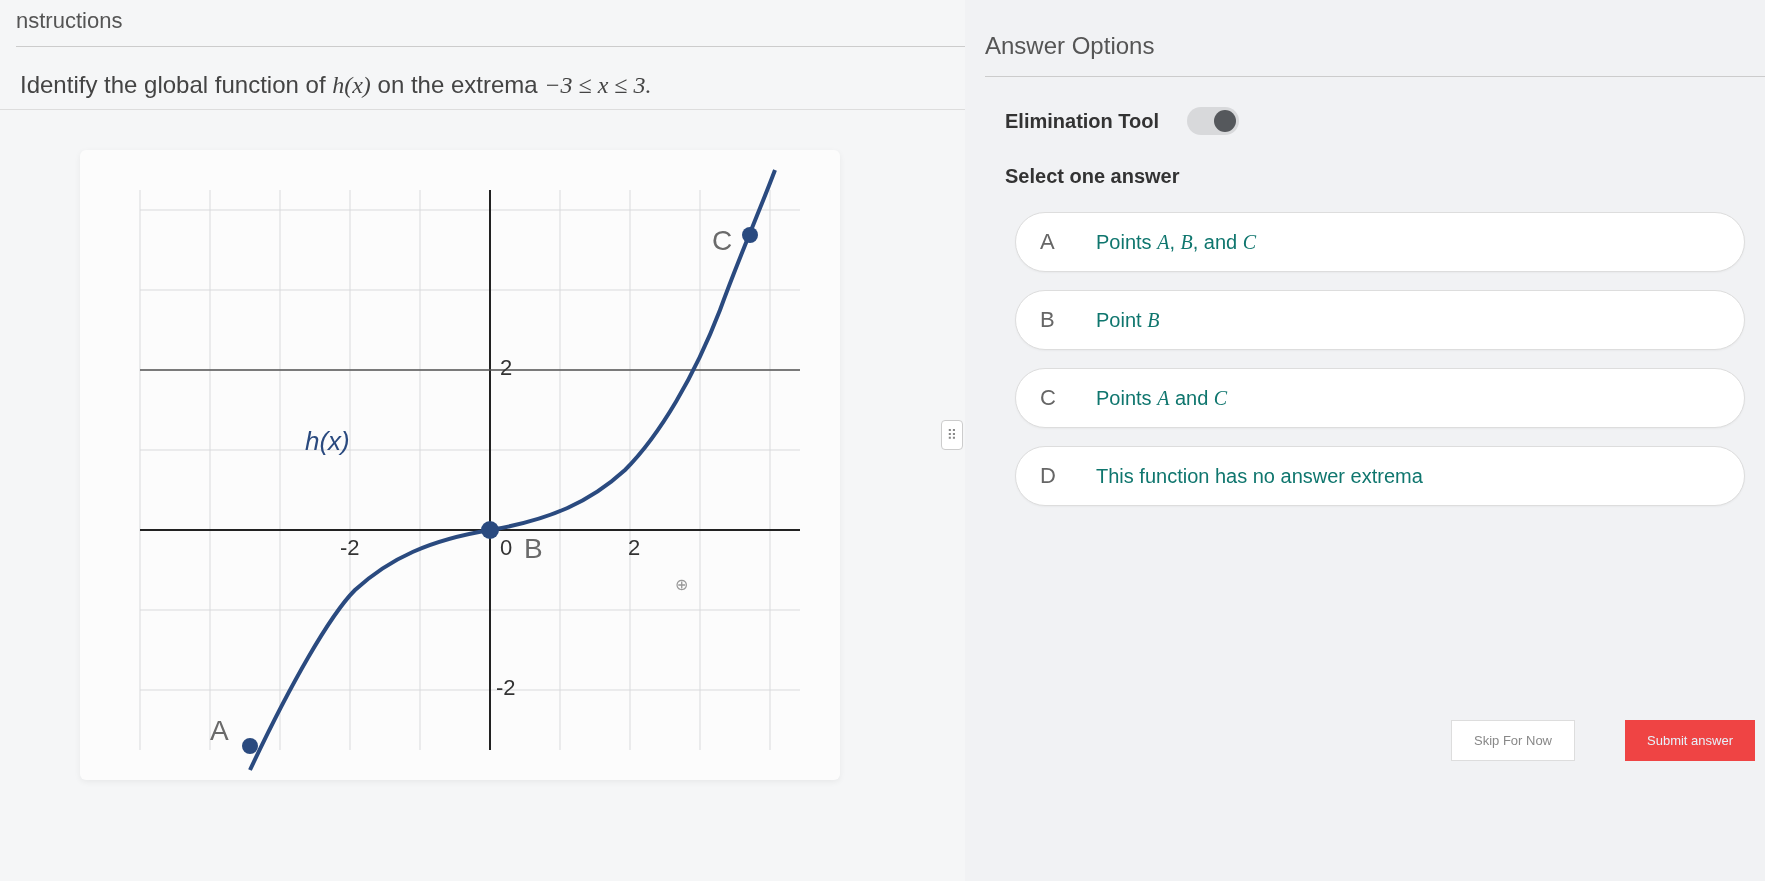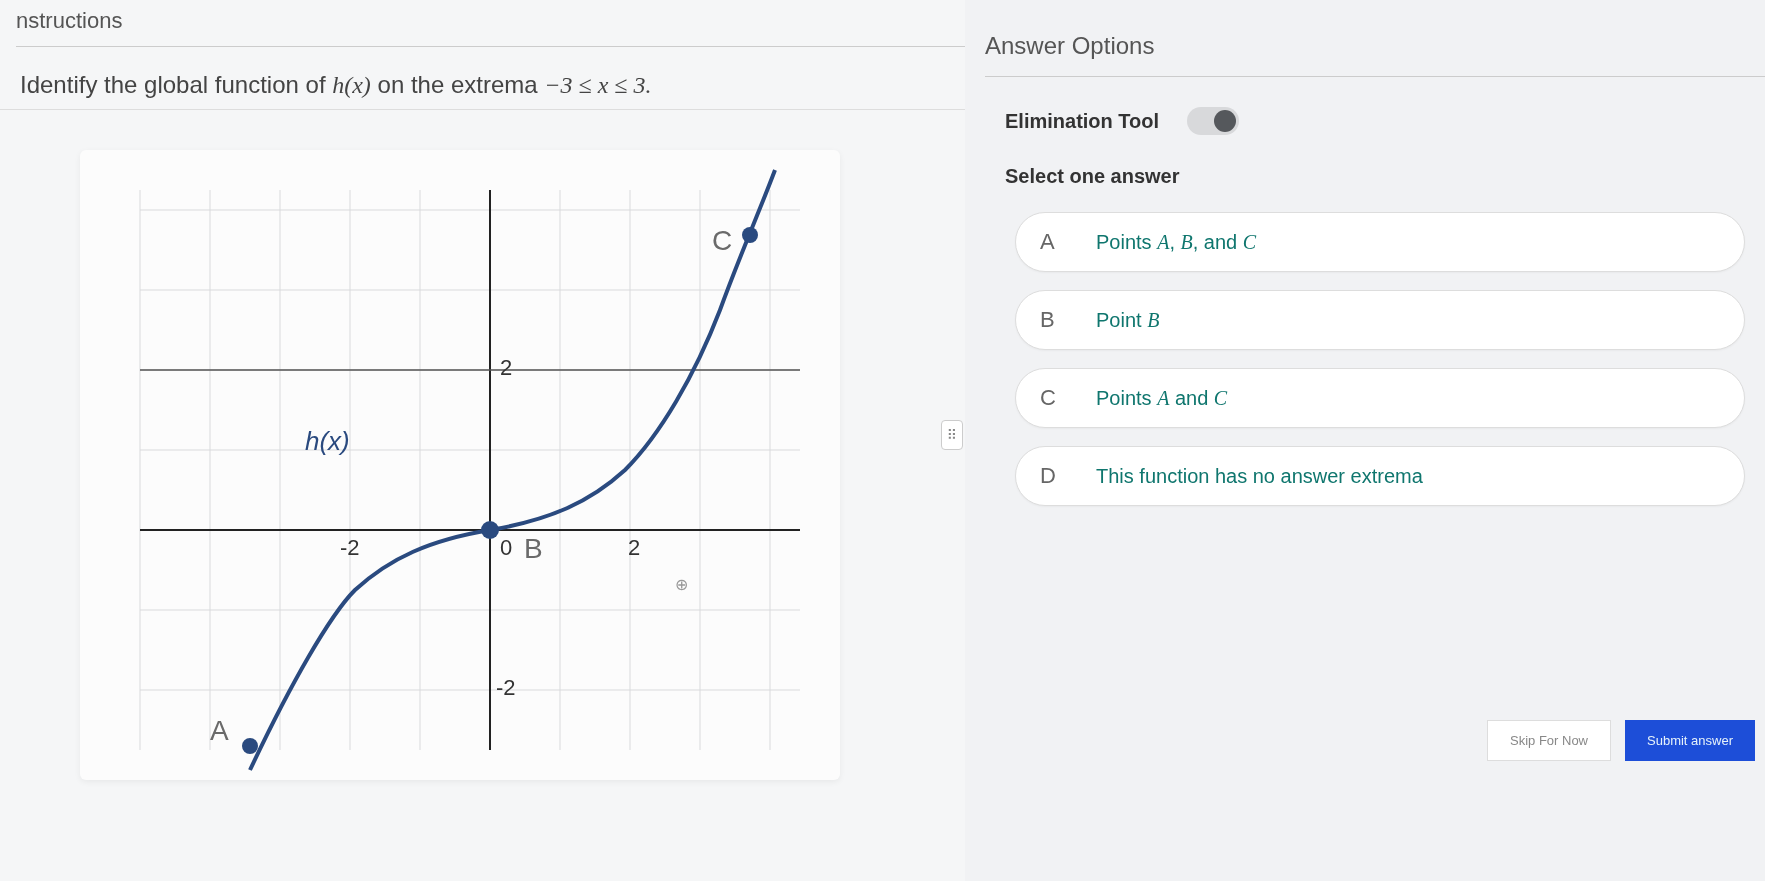--- a/index.html
+++ b/index.html
@@ -140,22 +140,23 @@
     font-size: 13px;
     cursor: pointer;
     border: none;
   }
   .btn-skip {
     background: #fff;
     color: #888;
     border: 1px solid #ddd;
   }
   .btn-submit {
-    background: #1d4ed8;
+    background: #ef4444;
     color: #e6f2fa;
+    margin-left: 36px;
   }
   .zoom-icon {
     position: absolute;
     left: 595px;
     top: 425px;
     font-size: 16px;
     color: #999;
   }
 </style>
 </head>

